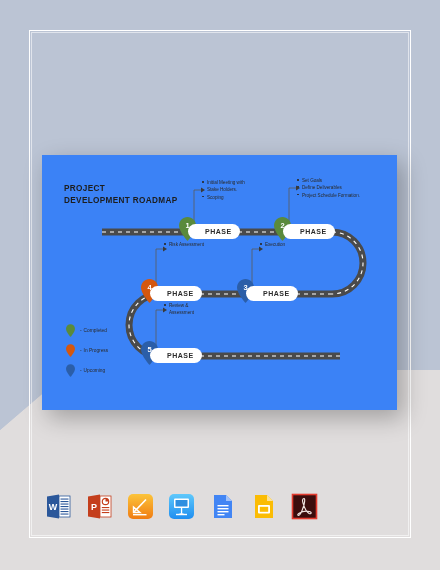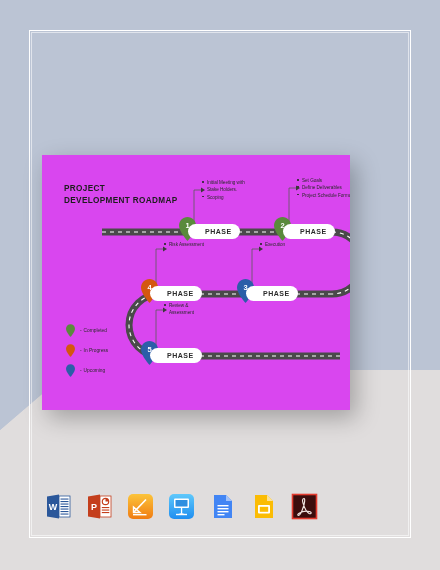--- a/index.html
+++ b/index.html
@@ -32,22 +32,22 @@
   .frame-inner {
     position: absolute; left: 31px; top: 32px;
     width: 378px; height: 504px;
     border: 1px solid rgba(255,255,255,.55);
     pointer-events: none;
   }
 
   
   .slide {
     position: absolute; left: 42px; top: 155px;
-    width: 308px; height: 255px;
-    background: #d946ef;
+    width: 355px; height: 255px;
+    background: #3b82f6;
     box-shadow: 6px 8px 22px rgba(0,0,0,.28);
     overflow: hidden;
   }
 
   .title {
     position: absolute; left: 22px; top: 28px;
     font-size: 8.2px; font-weight: bold; letter-spacing: .35px;
     line-height: 1.5; color: #1d1d1d;
     white-space: pre-line;
   }

